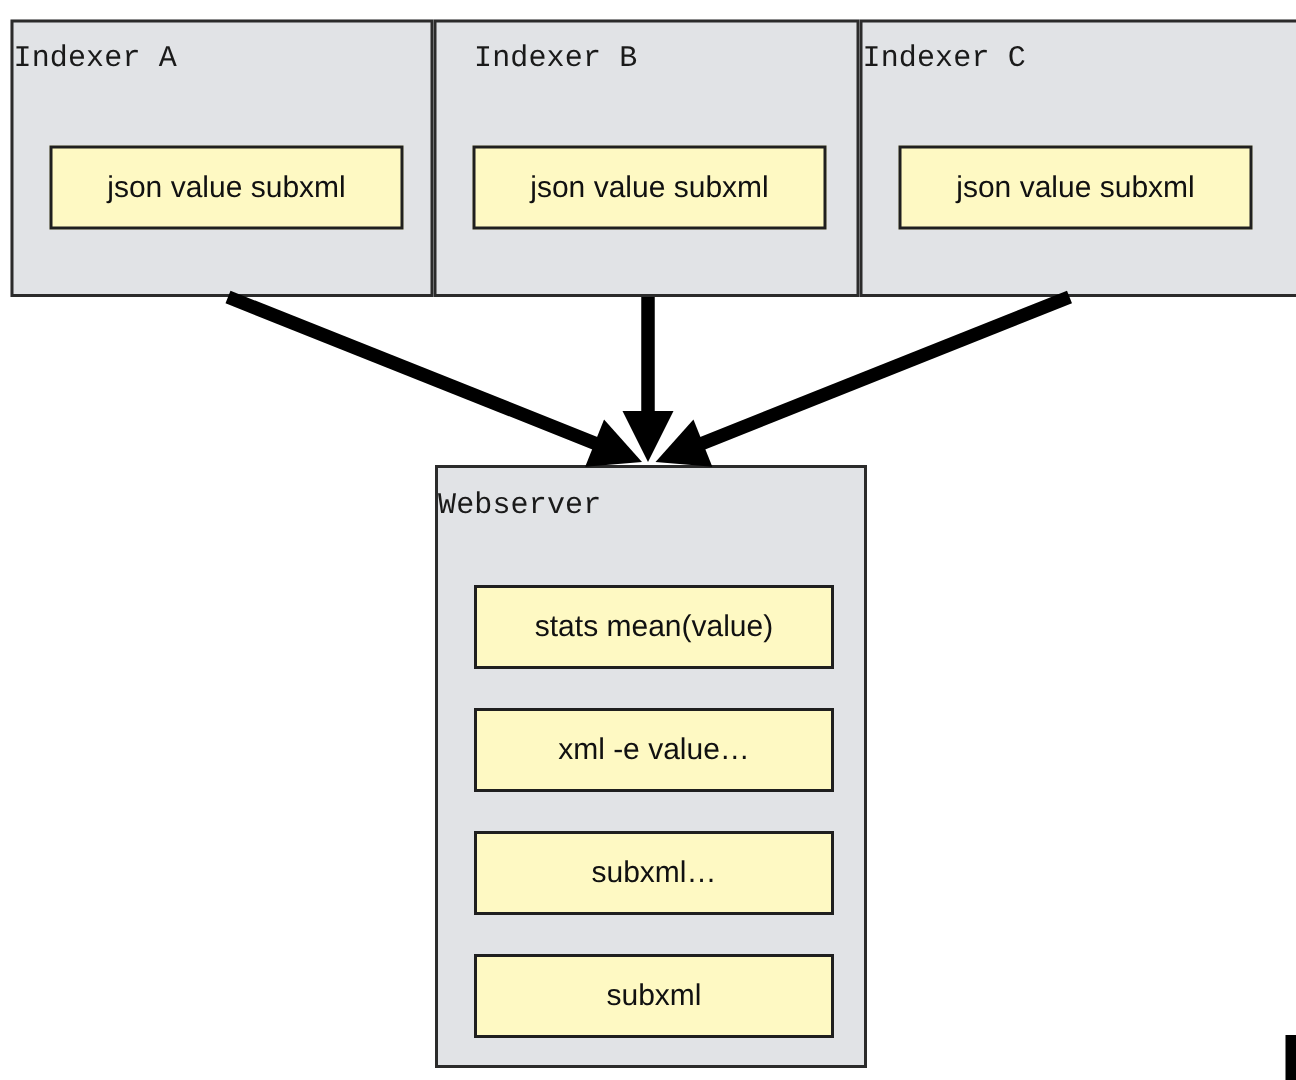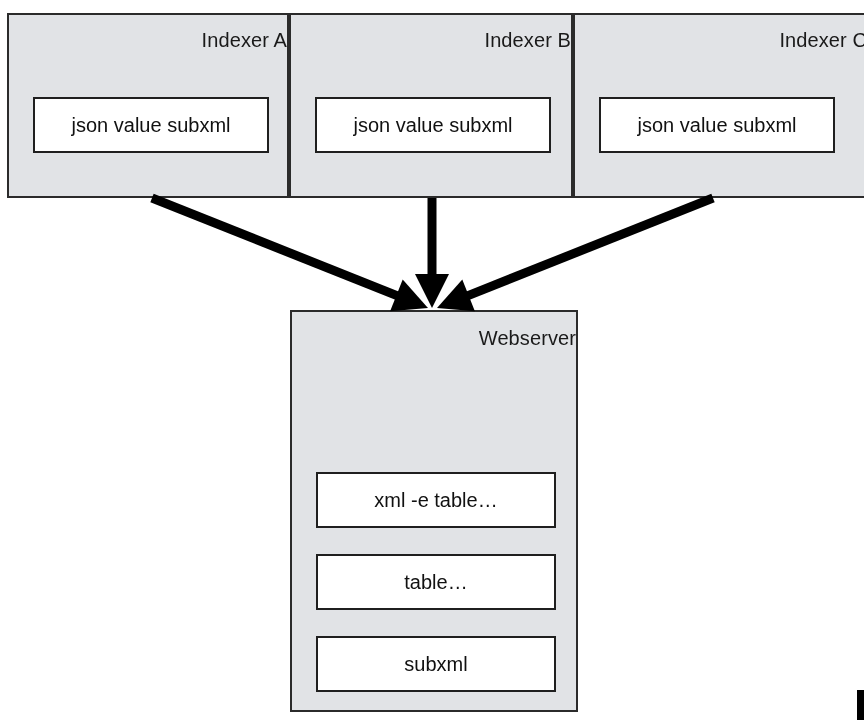--- a/index.html
+++ b/index.html
@@ -25,33 +25,34 @@
     position: absolute;
     box-sizing: border-box;
     background: #e1e3e6;
     border: 2px solid #2b2b2b;
     box-shadow: 0 0 0 0 transparent;
   }
   .node-title {
     position: absolute;
     left: 0;
     right: 0;
-    text-align: right;
+    text-align: left;
     color: #1a1a1a;
     font-size: 20px;
     line-height: 24px;
     letter-spacing: 0.1px;
     white-space: nowrap;
+    font-family: Liberation Mono, monospace;
   }
 
   
   .cmd-box {
     position: absolute;
     box-sizing: border-box;
-    background: #ffffff;
+    background: #fef9c3;
     border: 2px solid #1f1f1f;
     display: flex;
     align-items: center;
     justify-content: center;
     color: #111111;
     font-size: 20px;
     line-height: 24px;
     white-space: nowrap;
   }
 
@@ -86,22 +87,23 @@
     <div class="cmd-box" style="left: 24px; top: 82px; width: 236px; height: 56px;">json value subxml</div>
   </div>
 
   <div class="node-box" style="left: 573px; top: 13px; width: 296px; height: 185px;">
     <div class="node-title" style="top: 13px;">Indexer C</div>
     <div class="cmd-box" style="left: 24px; top: 82px; width: 236px; height: 56px;">json value subxml</div>
   </div>
 
   <div class="node-box" style="left: 290px; top: 310px; width: 288px; height: 402px;">
     <div class="node-title" style="top: 14px;">Webserver</div>
-    <div class="cmd-box" style="left: 24px; top: 160px; width: 240px; height: 56px;">xml -e table…</div>
-    <div class="cmd-box" style="left: 24px; top: 242px; width: 240px; height: 56px;">table…</div>
+    <div class="cmd-box" style="left: 24px; top: 78px; width: 240px; height: 56px;">stats mean(value)</div>
+    <div class="cmd-box" style="left: 24px; top: 160px; width: 240px; height: 56px;">xml -e value…</div>
+    <div class="cmd-box" style="left: 24px; top: 242px; width: 240px; height: 56px;">subxml…</div>
     <div class="cmd-box" style="left: 24px; top: 324px; width: 240px; height: 56px;">subxml</div>
   </div>
 
   <svg id="arrow-layer" viewBox="0 0 864 720" xmlns="http://www.w3.org/2000/svg">
     <g id="arrow-group">
         <g>
           <line x1="152" y1="198" x2="401.98967430209933" y2="297.63356584503964" stroke="#000000" stroke-width="9" stroke-linecap="butt"></line>
           <polygon points="428,308 390.1221266298947,311.2041705569878 402.7099395323466,279.6202036381084" fill="#000000"></polygon>
         </g>
         <g>

